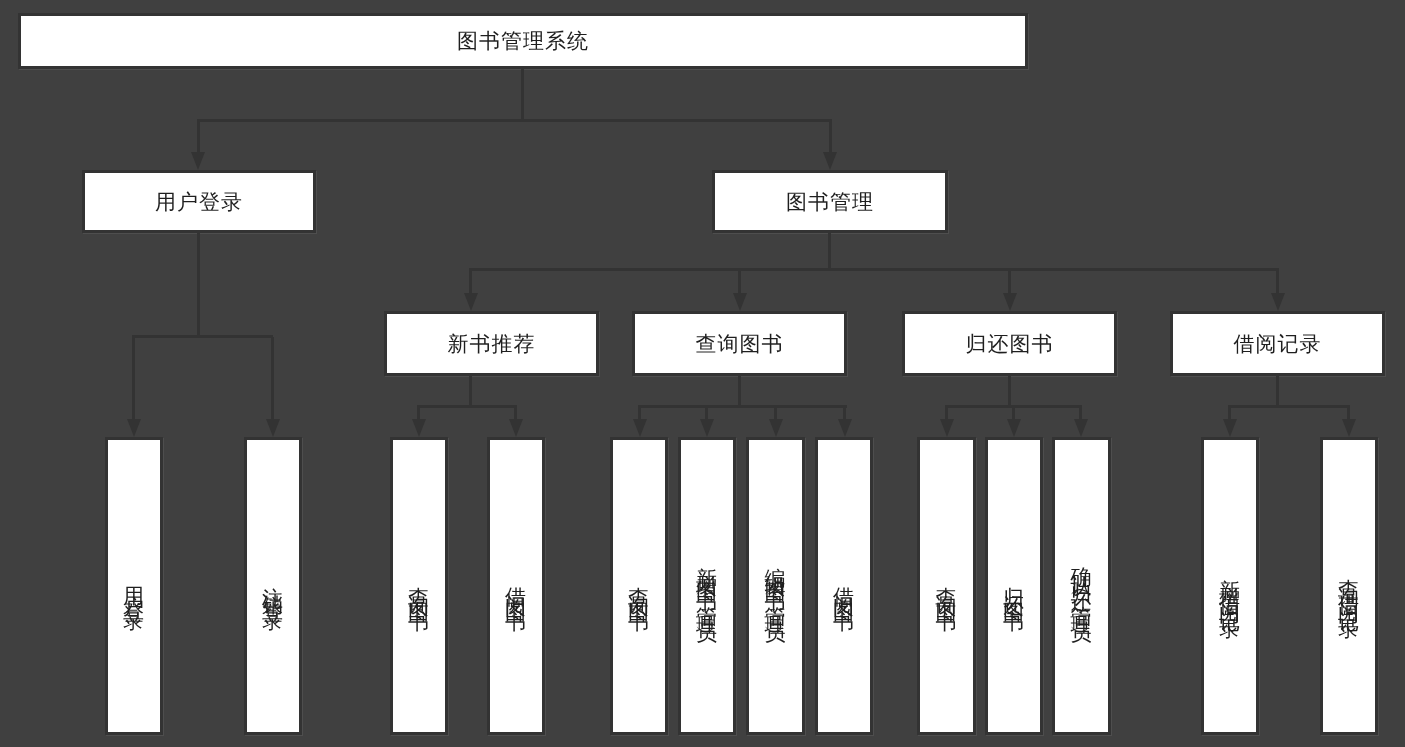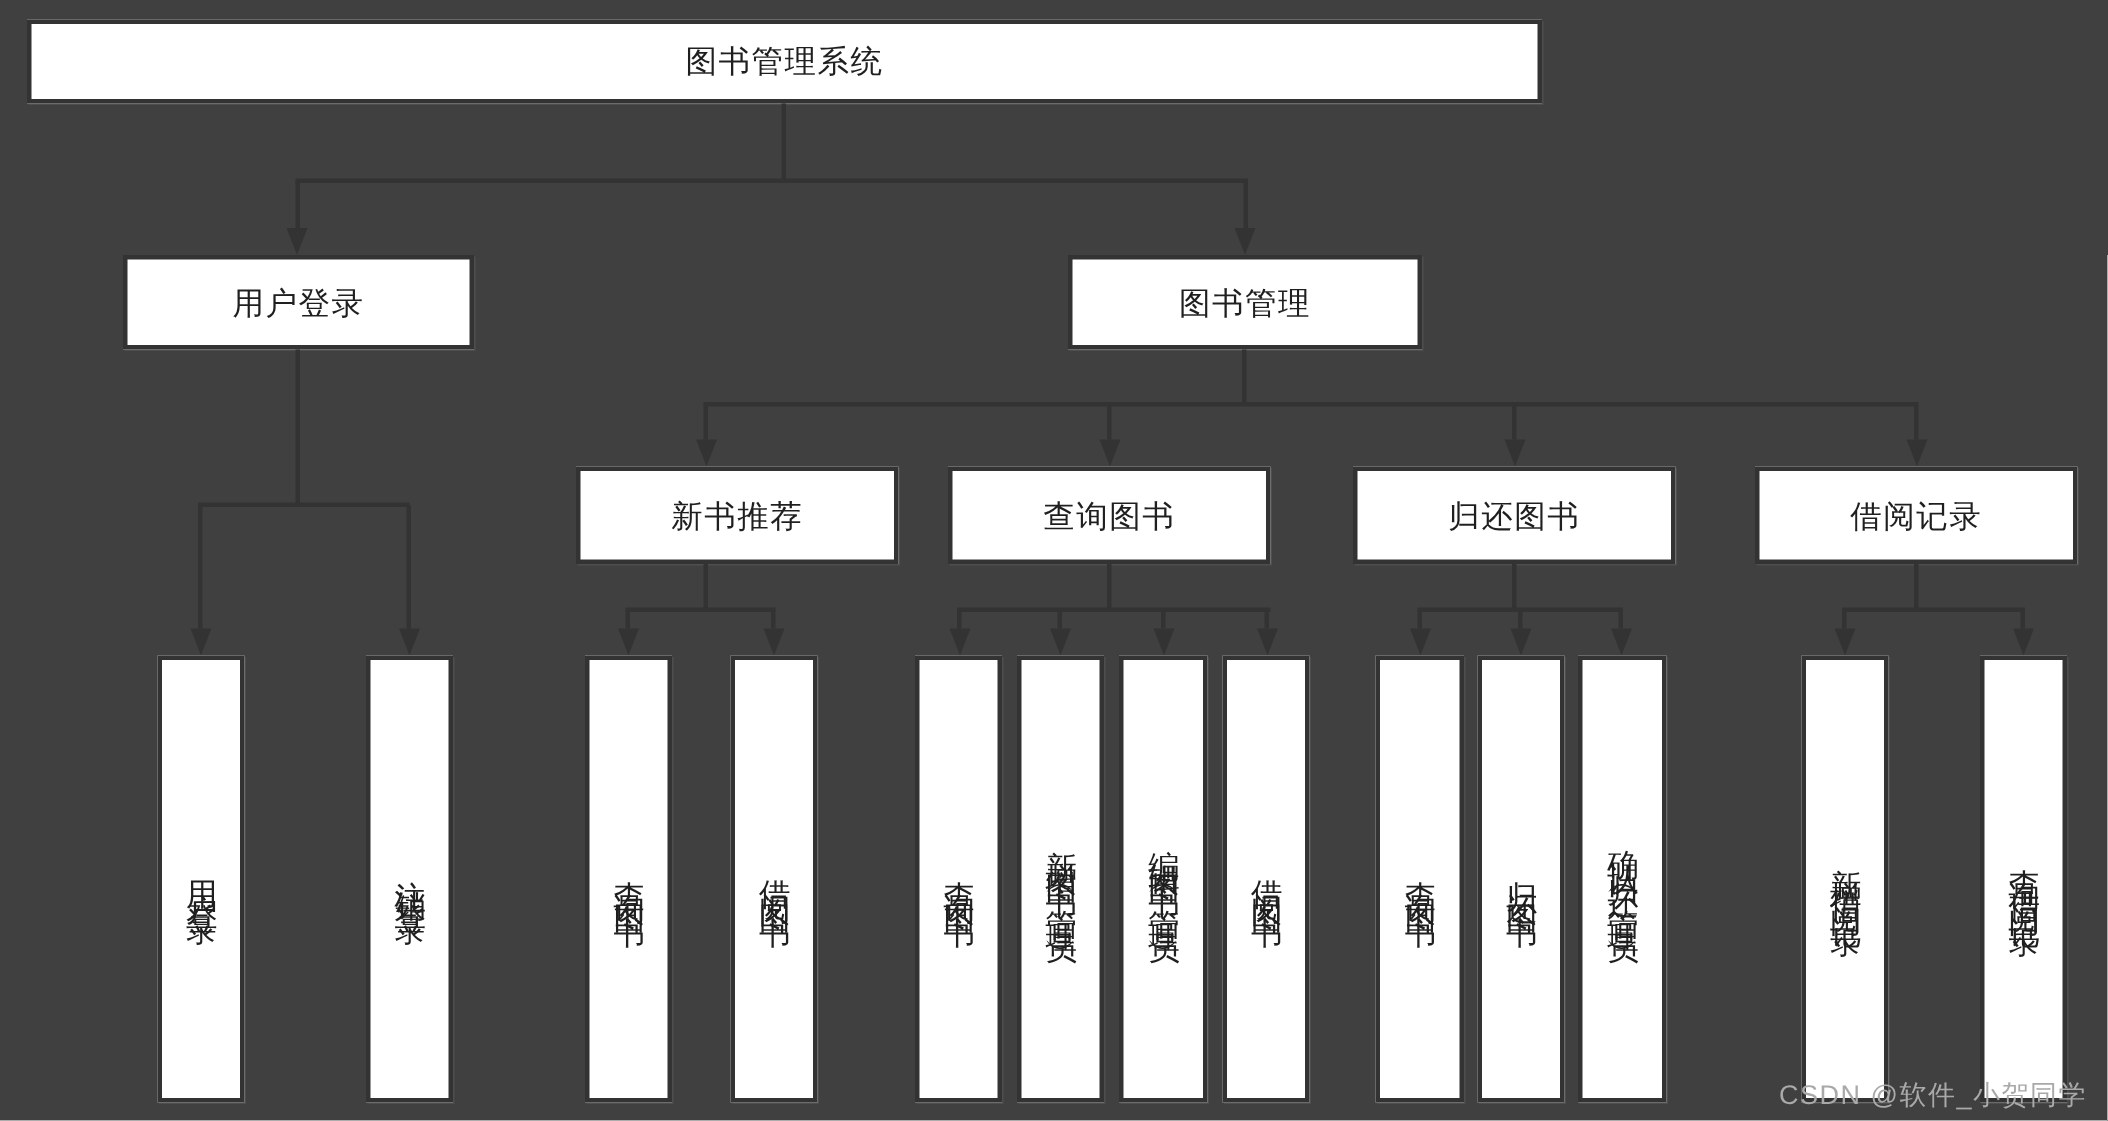--- a/index.html
+++ b/index.html
@@ -185,15 +185,14 @@
     <span>确认归还（管理员）</span>
   </div>
 
   <div class="box leaf" style="left:1201px; top:437px; width:58px; height:298px;">
     <span>新增借阅记录</span>
   </div>
   <div class="box leaf" style="left:1320px; top:437px; width:58px; height:298px;">
     <span>查询借阅记录</span>
   </div>
 
-  <div class="watermark">CSDN @软件_小贺同学</div>
 
 </div>
 
 </body></html>

